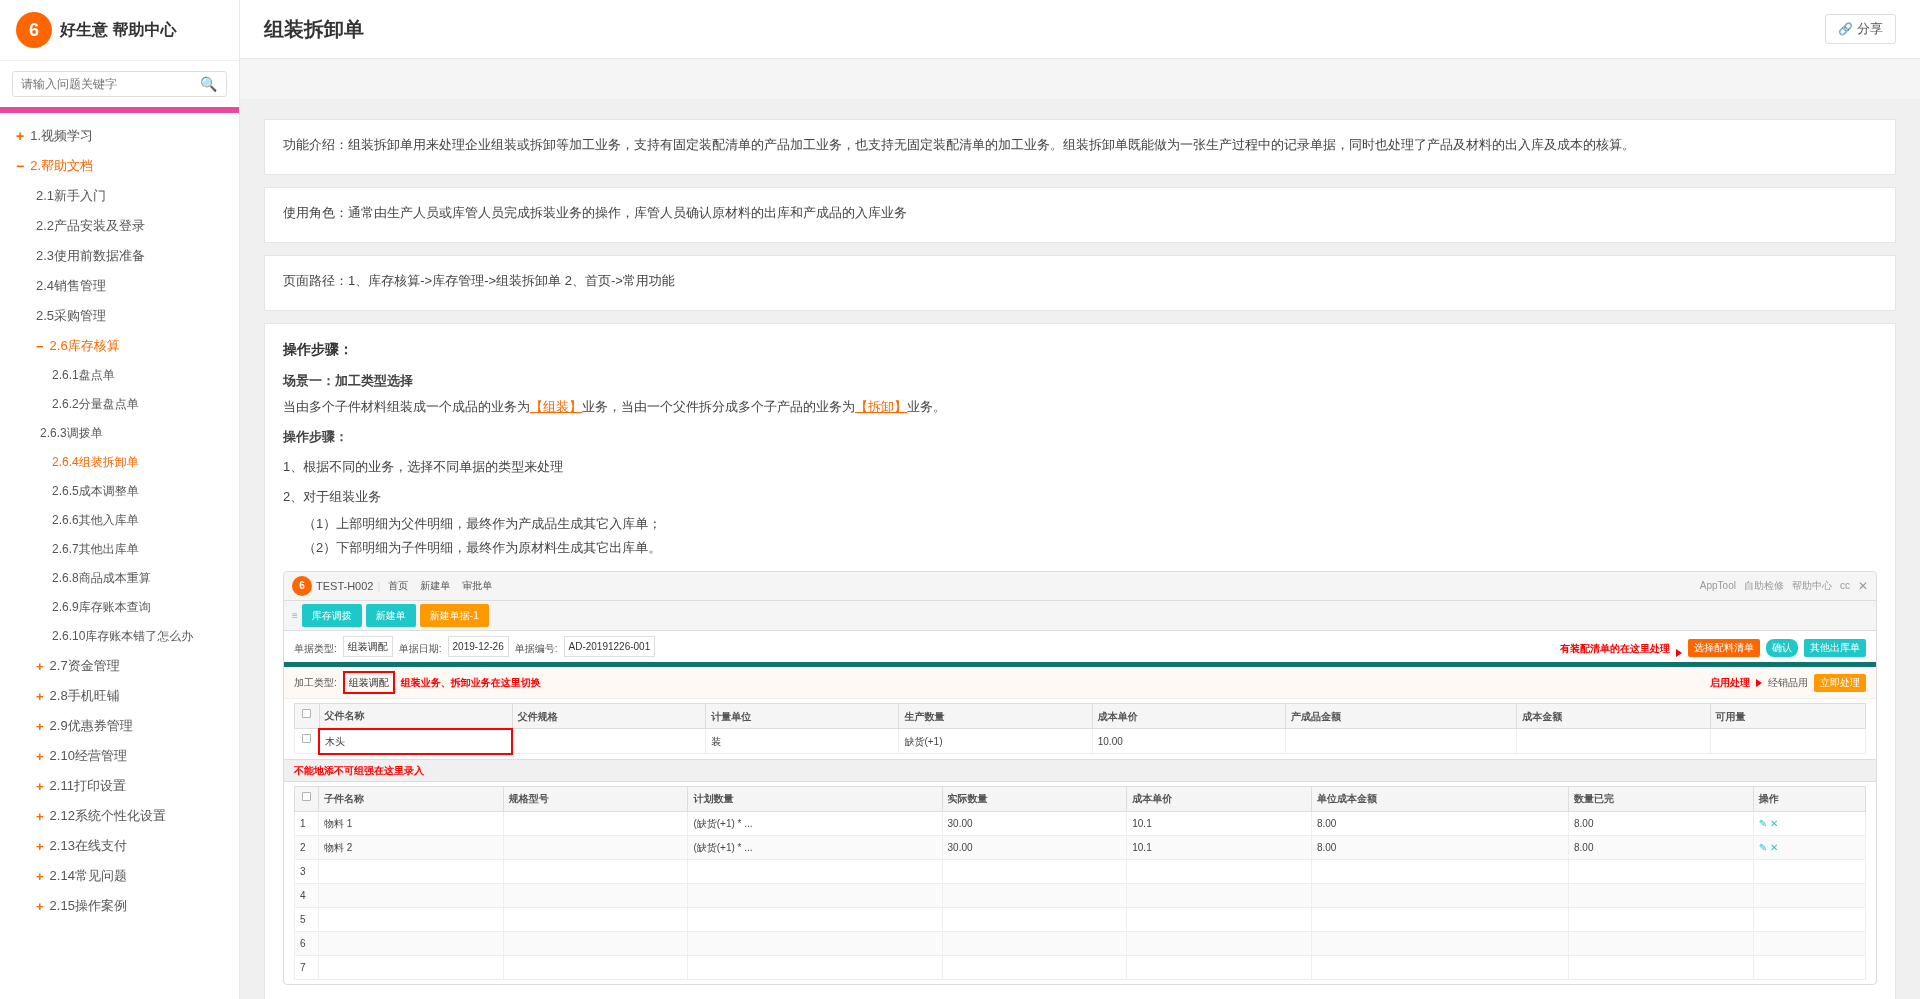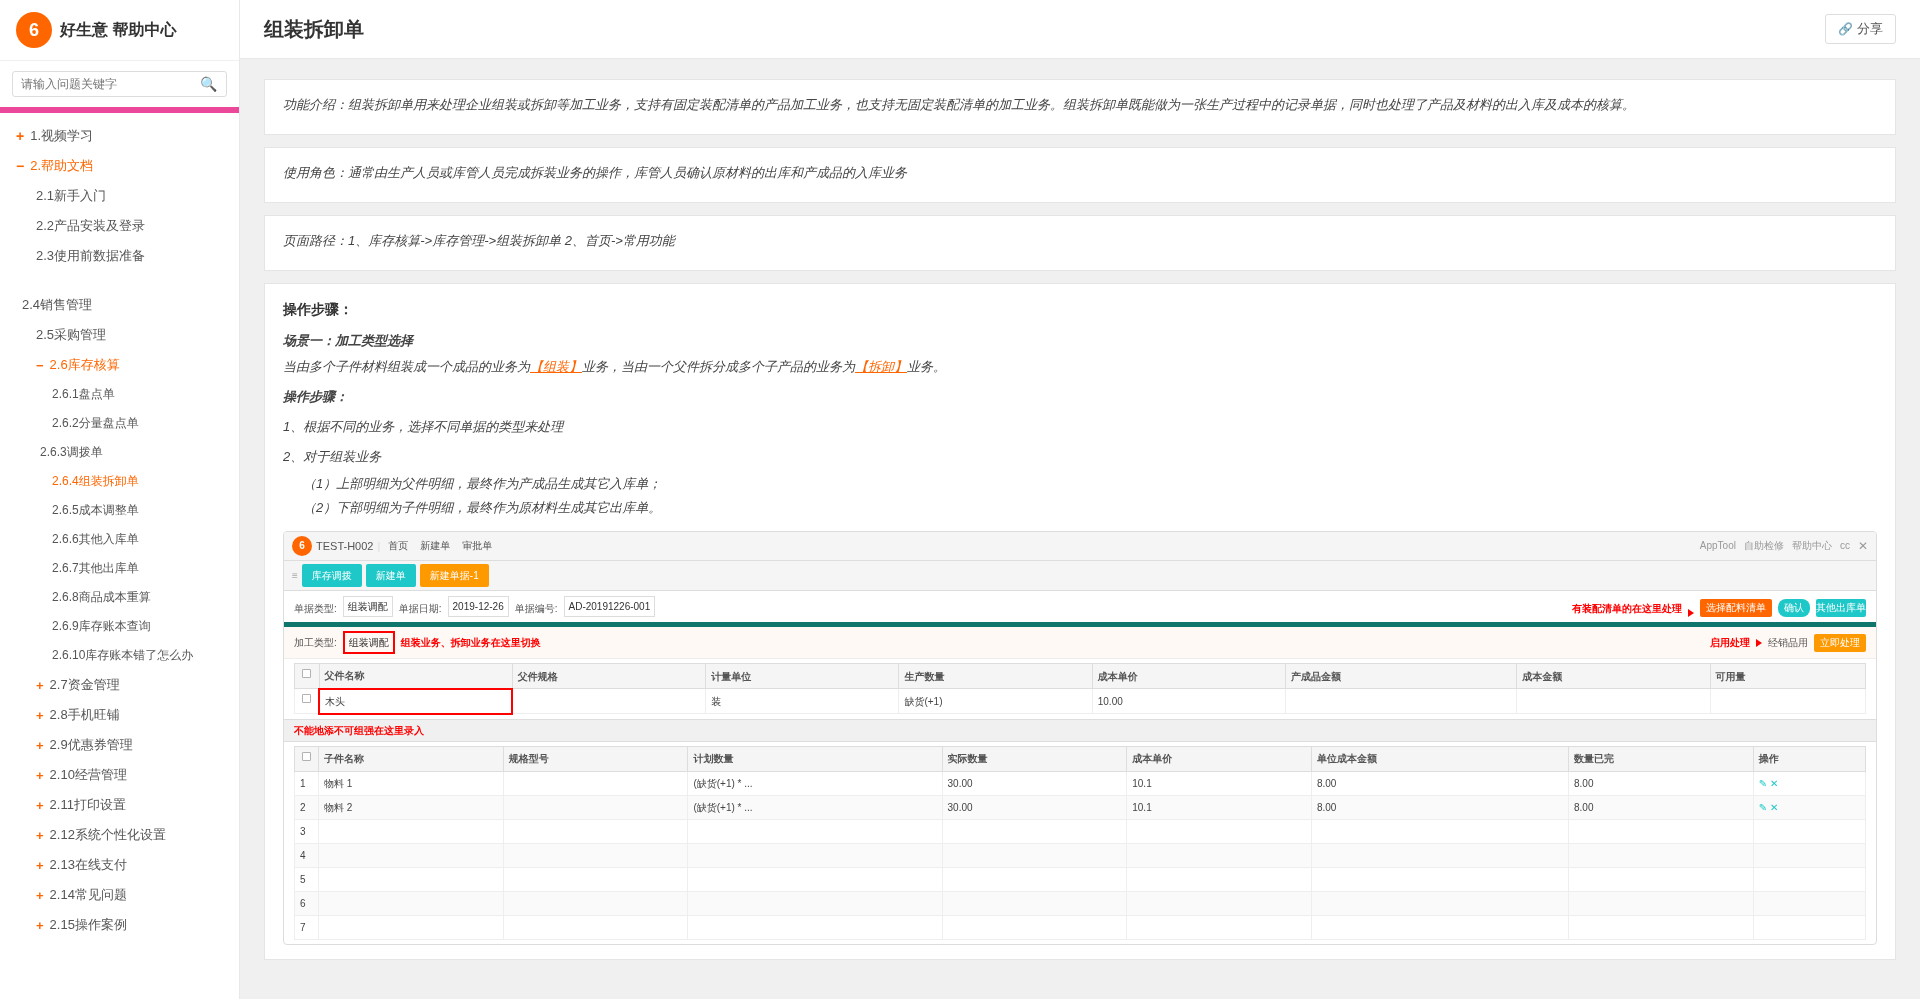--- a/index.html
+++ b/index.html
@@ -57,20 +57,21 @@
     }
     .nav-item.active { color: #ff6600; }
 
     
     #main {
       flex: 1;
       display: flex;
       flex-direction: column;
       overflow: hidden;
       background: #f5f5f5;
+      gap: 40px;
     }
     .topbar {
       background: #fff;
       border-bottom: 1px solid #e8e8e8;
       padding: 14px 24px;
       display: flex; align-items: center; justify-content: space-between;
     }
     .page-title { font-size: 20px; font-weight: bold; color: #333; }
     .share-btn {
       display: flex; align-items: center; gap: 4px;
@@ -86,21 +87,21 @@
     }
     .content-card {
       background: #fff;
       border: 1px solid #e5e5e5;
       margin-bottom: 12px;
       padding: 14px 18px;
       line-height: 1.7;
       font-size: 13px;
       color: #444;
     }
-    .content-card p { margin-bottom: 4px; font-style: italic; }
+    .content-card p { margin-bottom: 4px; }
     .section-title { font-size: 14px; font-weight: bold; color: #333; margin-bottom: 8px; }
     .underline { text-decoration: underline; color: #ff6600; }
     .step-block { margin-bottom: 8px; }
     .step-block p { margin-bottom: 4px; }
     .step-sub { padding-left: 20px; }
     .step-sub p { margin-bottom: 2px; }
 
     
     .screenshot-container {
       background: #fff;
@@ -161,21 +162,21 @@
     </div>
     <div class="nav-item" style="padding-left:36px;">
       <span>2.1新手入门</span>
     </div>
     <div class="nav-item" style="padding-left:36px;">
       <span>2.2产品安装及登录</span>
     </div>
     <div class="nav-item" style="padding-left:36px;">
       <span>2.3使用前数据准备</span>
     </div>
-    <div class="nav-item" style="padding-left:22px;margin-top:19px;">
+    <div class="nav-item" style="padding-left:36px;">
       <span>2.4销售管理</span>
     </div>
     <div class="nav-item" style="padding-left:36px;">
       <span>2.5采购管理</span>
     </div>
     <div class="nav-item active" style="padding-left:36px;color:#ff6600;">
       <span style="color:#ff6600;font-weight:bold;">−</span>
       <span style="color:#ff6600;">2.6库存核算</span>
     </div>
     <div class="nav-item" style="padding-left:52px;font-size:12px;">
@@ -331,21 +332,21 @@
           <span style="font-size:10px;color:#555;">单据日期:</span>
           <span style="font-size:10px;color:#333;border:1px solid #ddd;padding:1px 4px;">2019-12-26</span>
           <span style="font-size:10px;color:#555;">单据编号:</span>
           <span style="font-size:10px;color:#333;border:1px solid #ddd;padding:1px 4px;">AD-20191226-001</span>
           <div style="flex:1;"></div>
 
           <span style="color:red;font-size:10px;font-weight:bold;">有装配清单的在这里处理</span>
           <span style="display:inline-block;width:0;height:0;border-top:4px solid transparent;border-bottom:4px solid transparent;border-left:6px solid red;"></span>
           <button style="background:#ff6600;color:#fff;border:none;padding:2px 6px;font-size:10px;border-radius:2px;cursor:pointer;">选择配料清单</button>
           <button style="background:#1ec8c8;color:#fff;border:none;padding:2px 6px;font-size:10px;border-radius:8px;cursor:pointer;">确认</button>
-          <button style="background:#1ec8c8;color:#fff;border:none;padding:2px 0;font-size:10px;border-radius:2px;cursor:pointer;">其他出库单</button>
+          <button style="background:#1ec8c8;color:#fff;border:none;padding:2px 6px;font-size:10px;border-radius:2px;cursor:pointer;">其他出库单</button>
         </div>
 
         <div style="padding:4px 10px;border-bottom:1px solid #eee;display:flex;align-items:center;gap:6px;background:#fff9f5;position:relative;">
           <span style="font-size:10px;color:#555;">加工类型:</span>
           <span style="font-size:10px;border:2px solid red;padding:1px 4px;color:#333;">组装调配</span>
           <span style="color:red;font-size:10px;font-weight:bold;">组装业务、拆卸业务在这里切换</span>
           <div style="flex:1;"></div>
           <span style="color:red;font-size:10px;font-weight:bold;">启用处理</span>
           <span style="display:inline-block;width:0;height:0;border-top:4px solid transparent;border-bottom:4px solid transparent;border-left:6px solid red;"></span>
           <span style="font-size:10px;color:#555;">经销品用</span>

